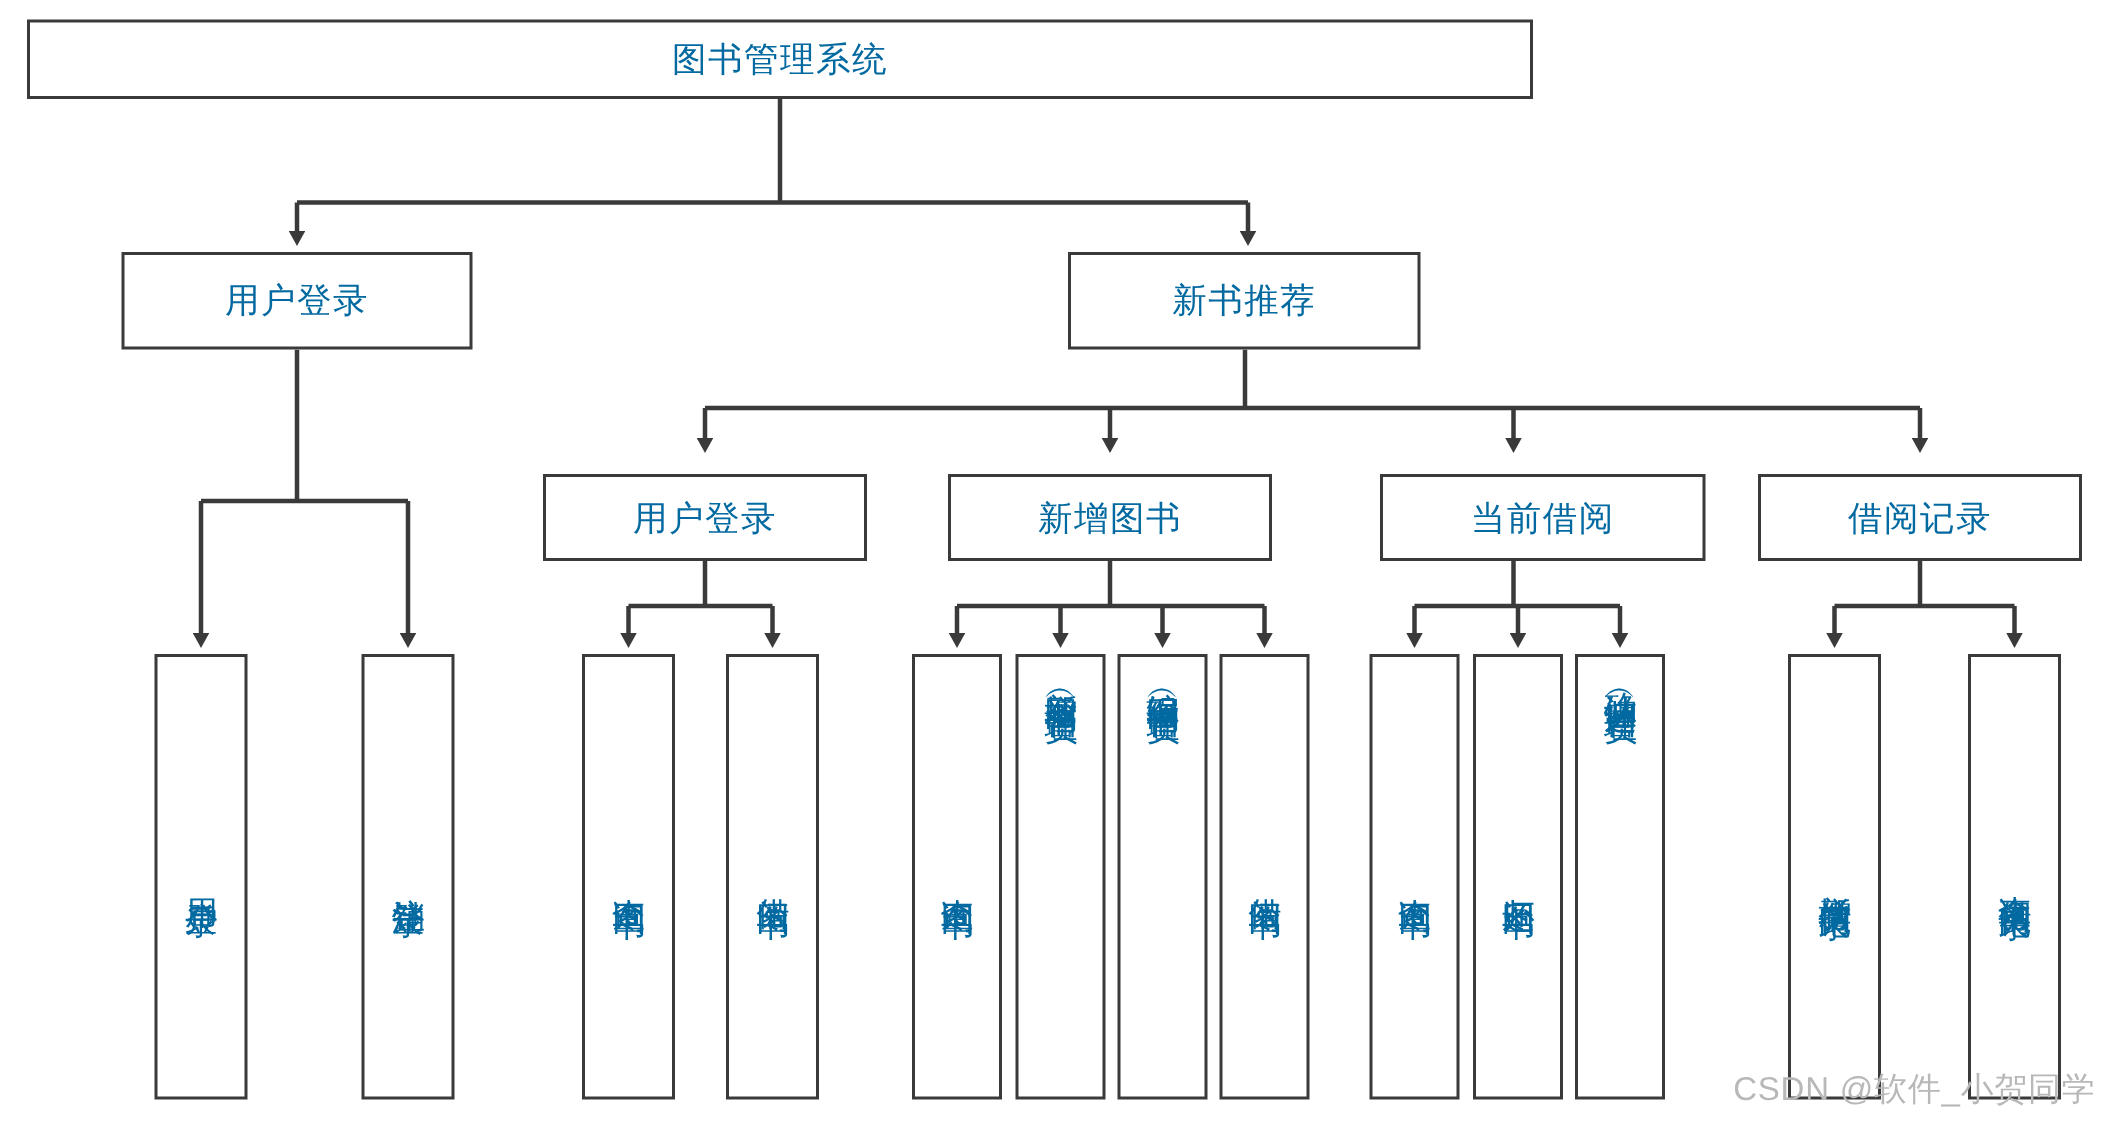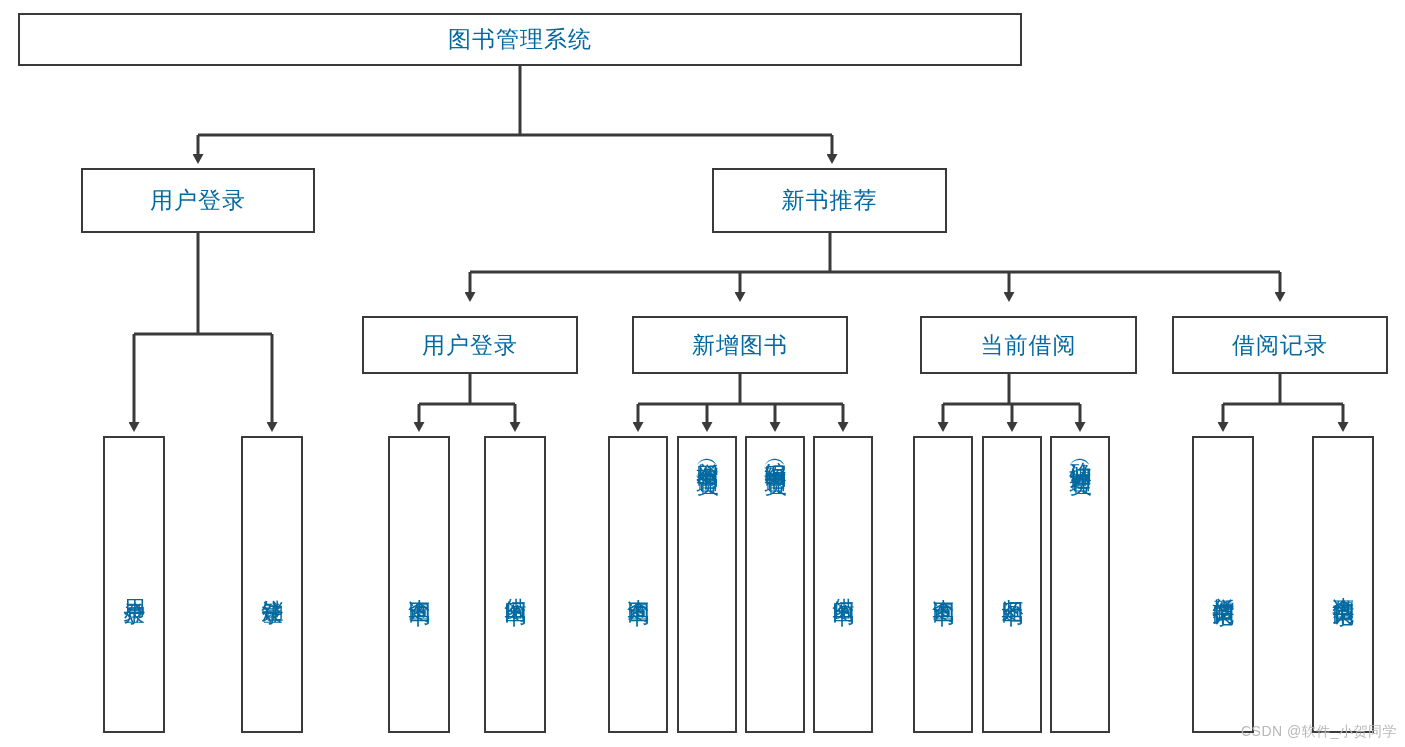--- a/index.html
+++ b/index.html
@@ -55,21 +55,21 @@
     white-space: nowrap;
   }
   .node-v.v-centered {
     align-items: center;
     padding-top: 0;
   }
   #watermark {
     position: absolute;
     right: 8px;
     bottom: 6px;
-    font-size: 14px;
+    font-size: 22px;
     color: #b8b8b8;
     letter-spacing: 0.5px;
     white-space: nowrap;
     pointer-events: none;
   }
 </style>
 </head>
 <body>
 
 <div id="diagram-root">

